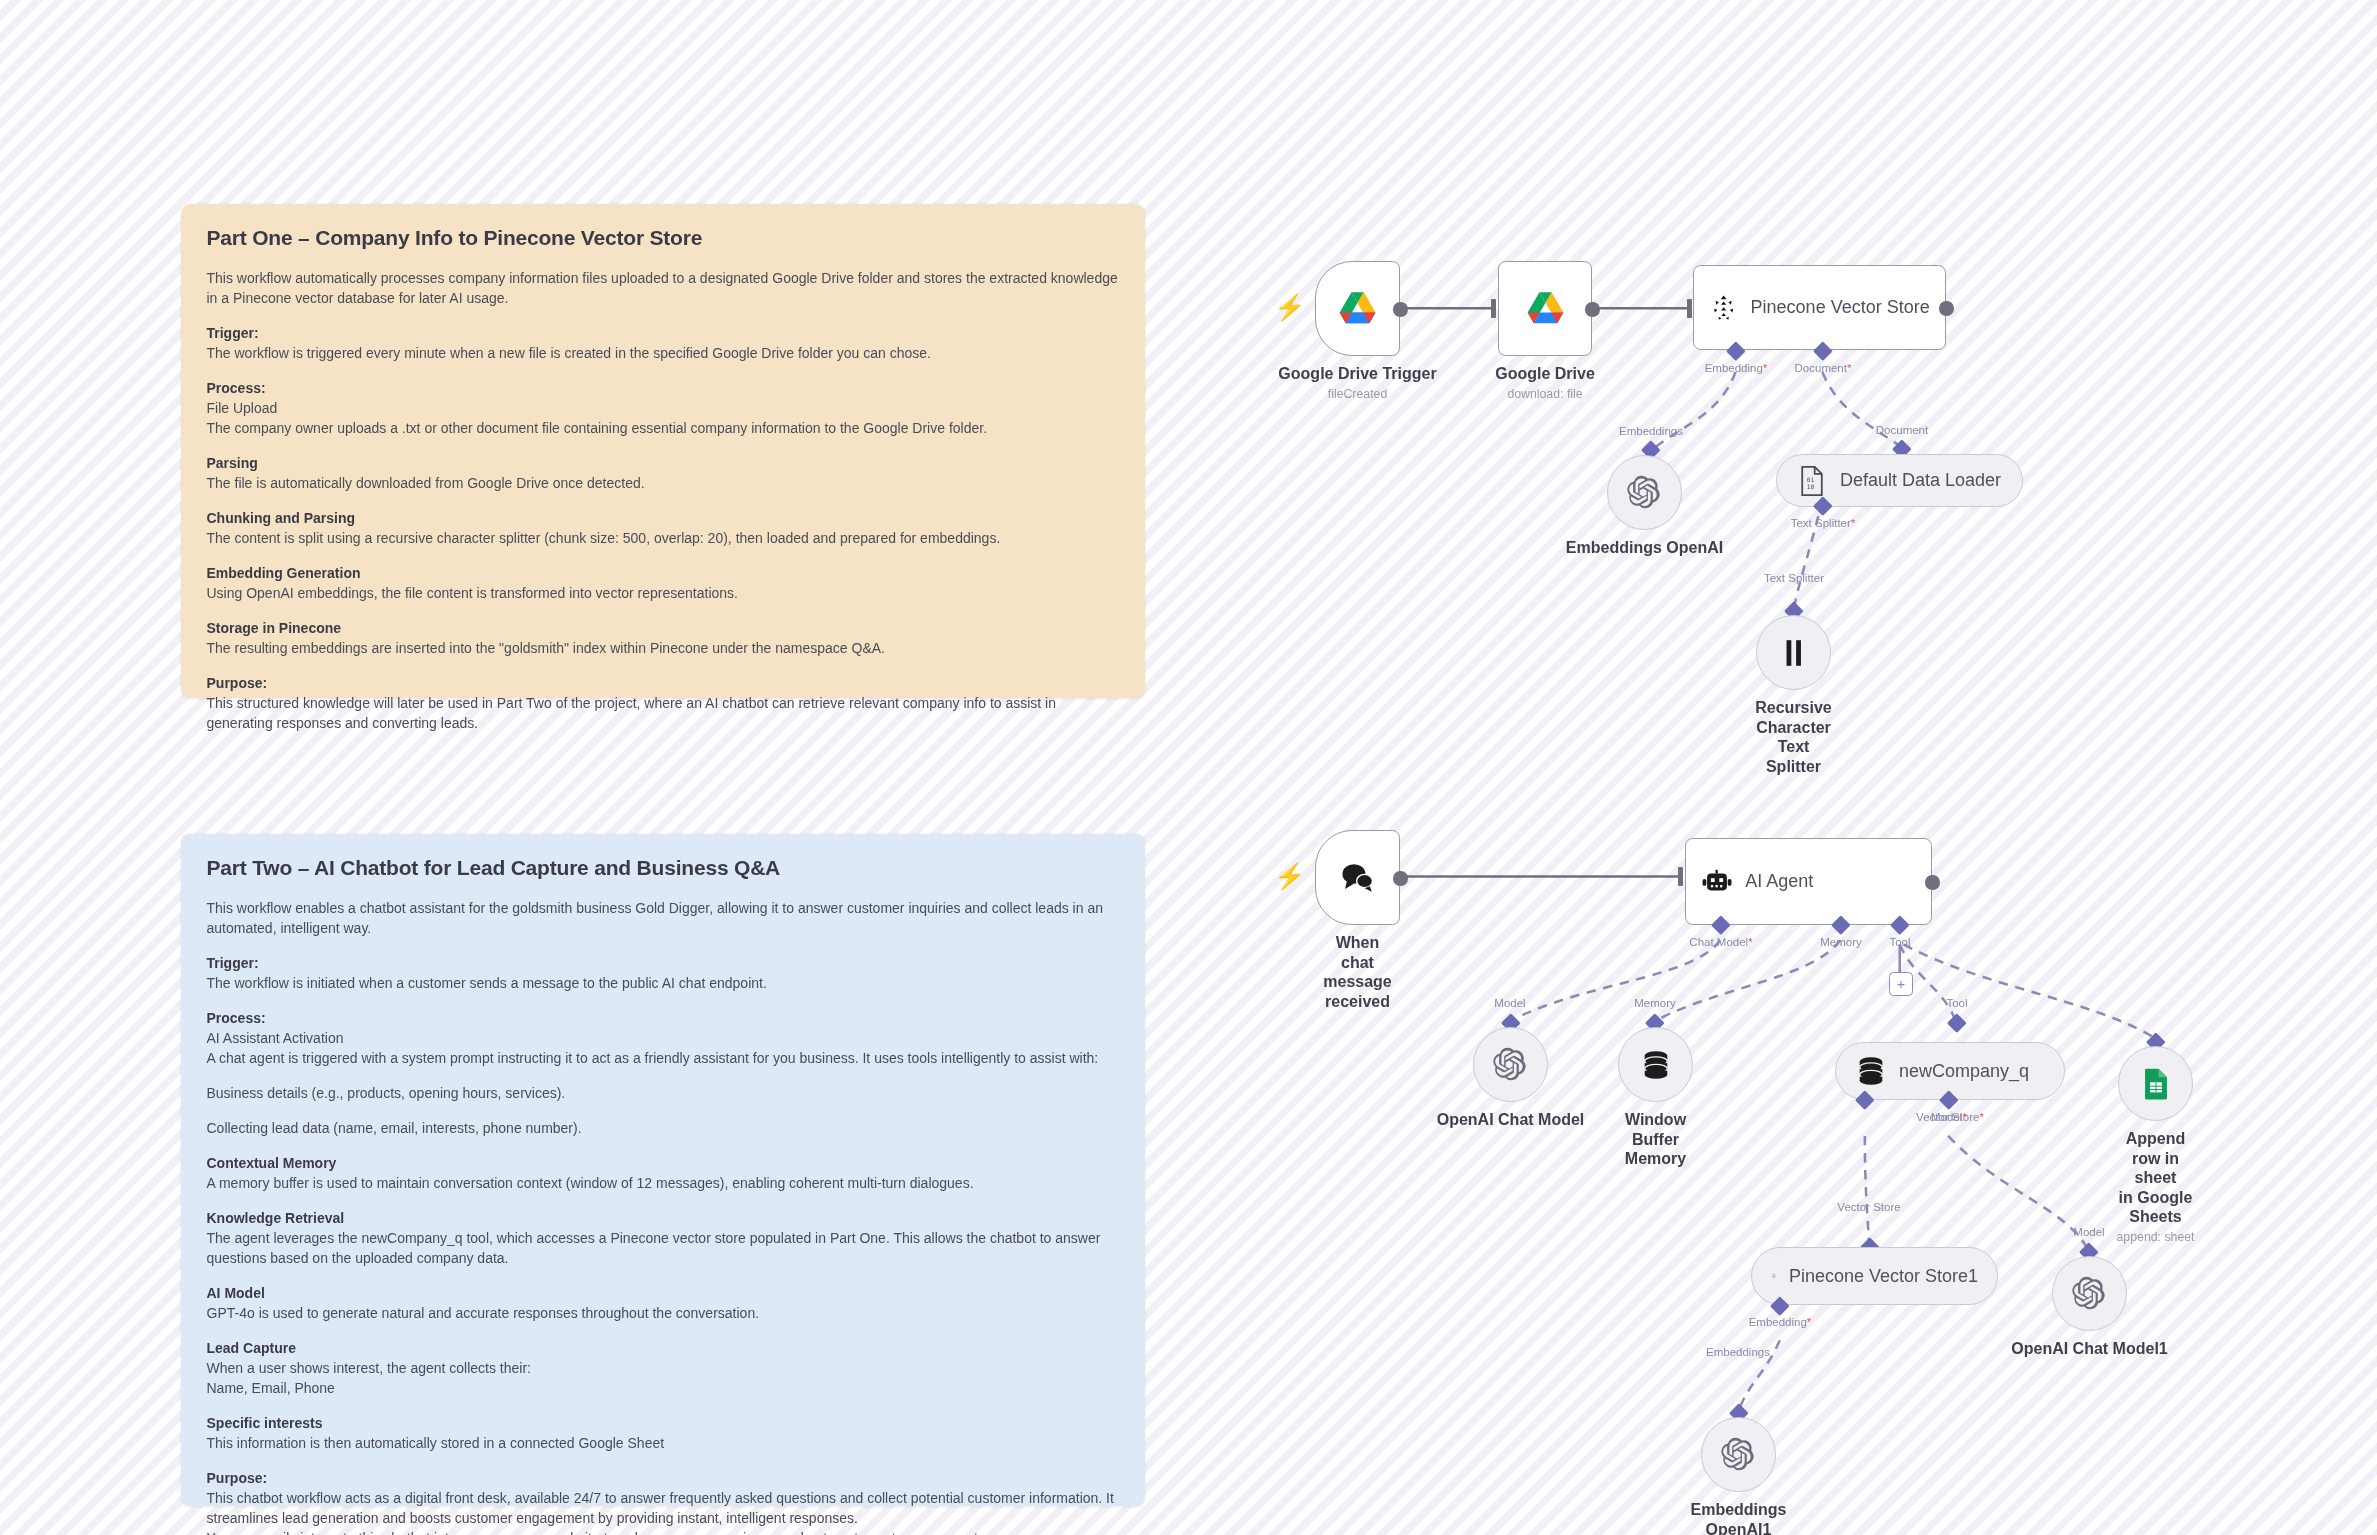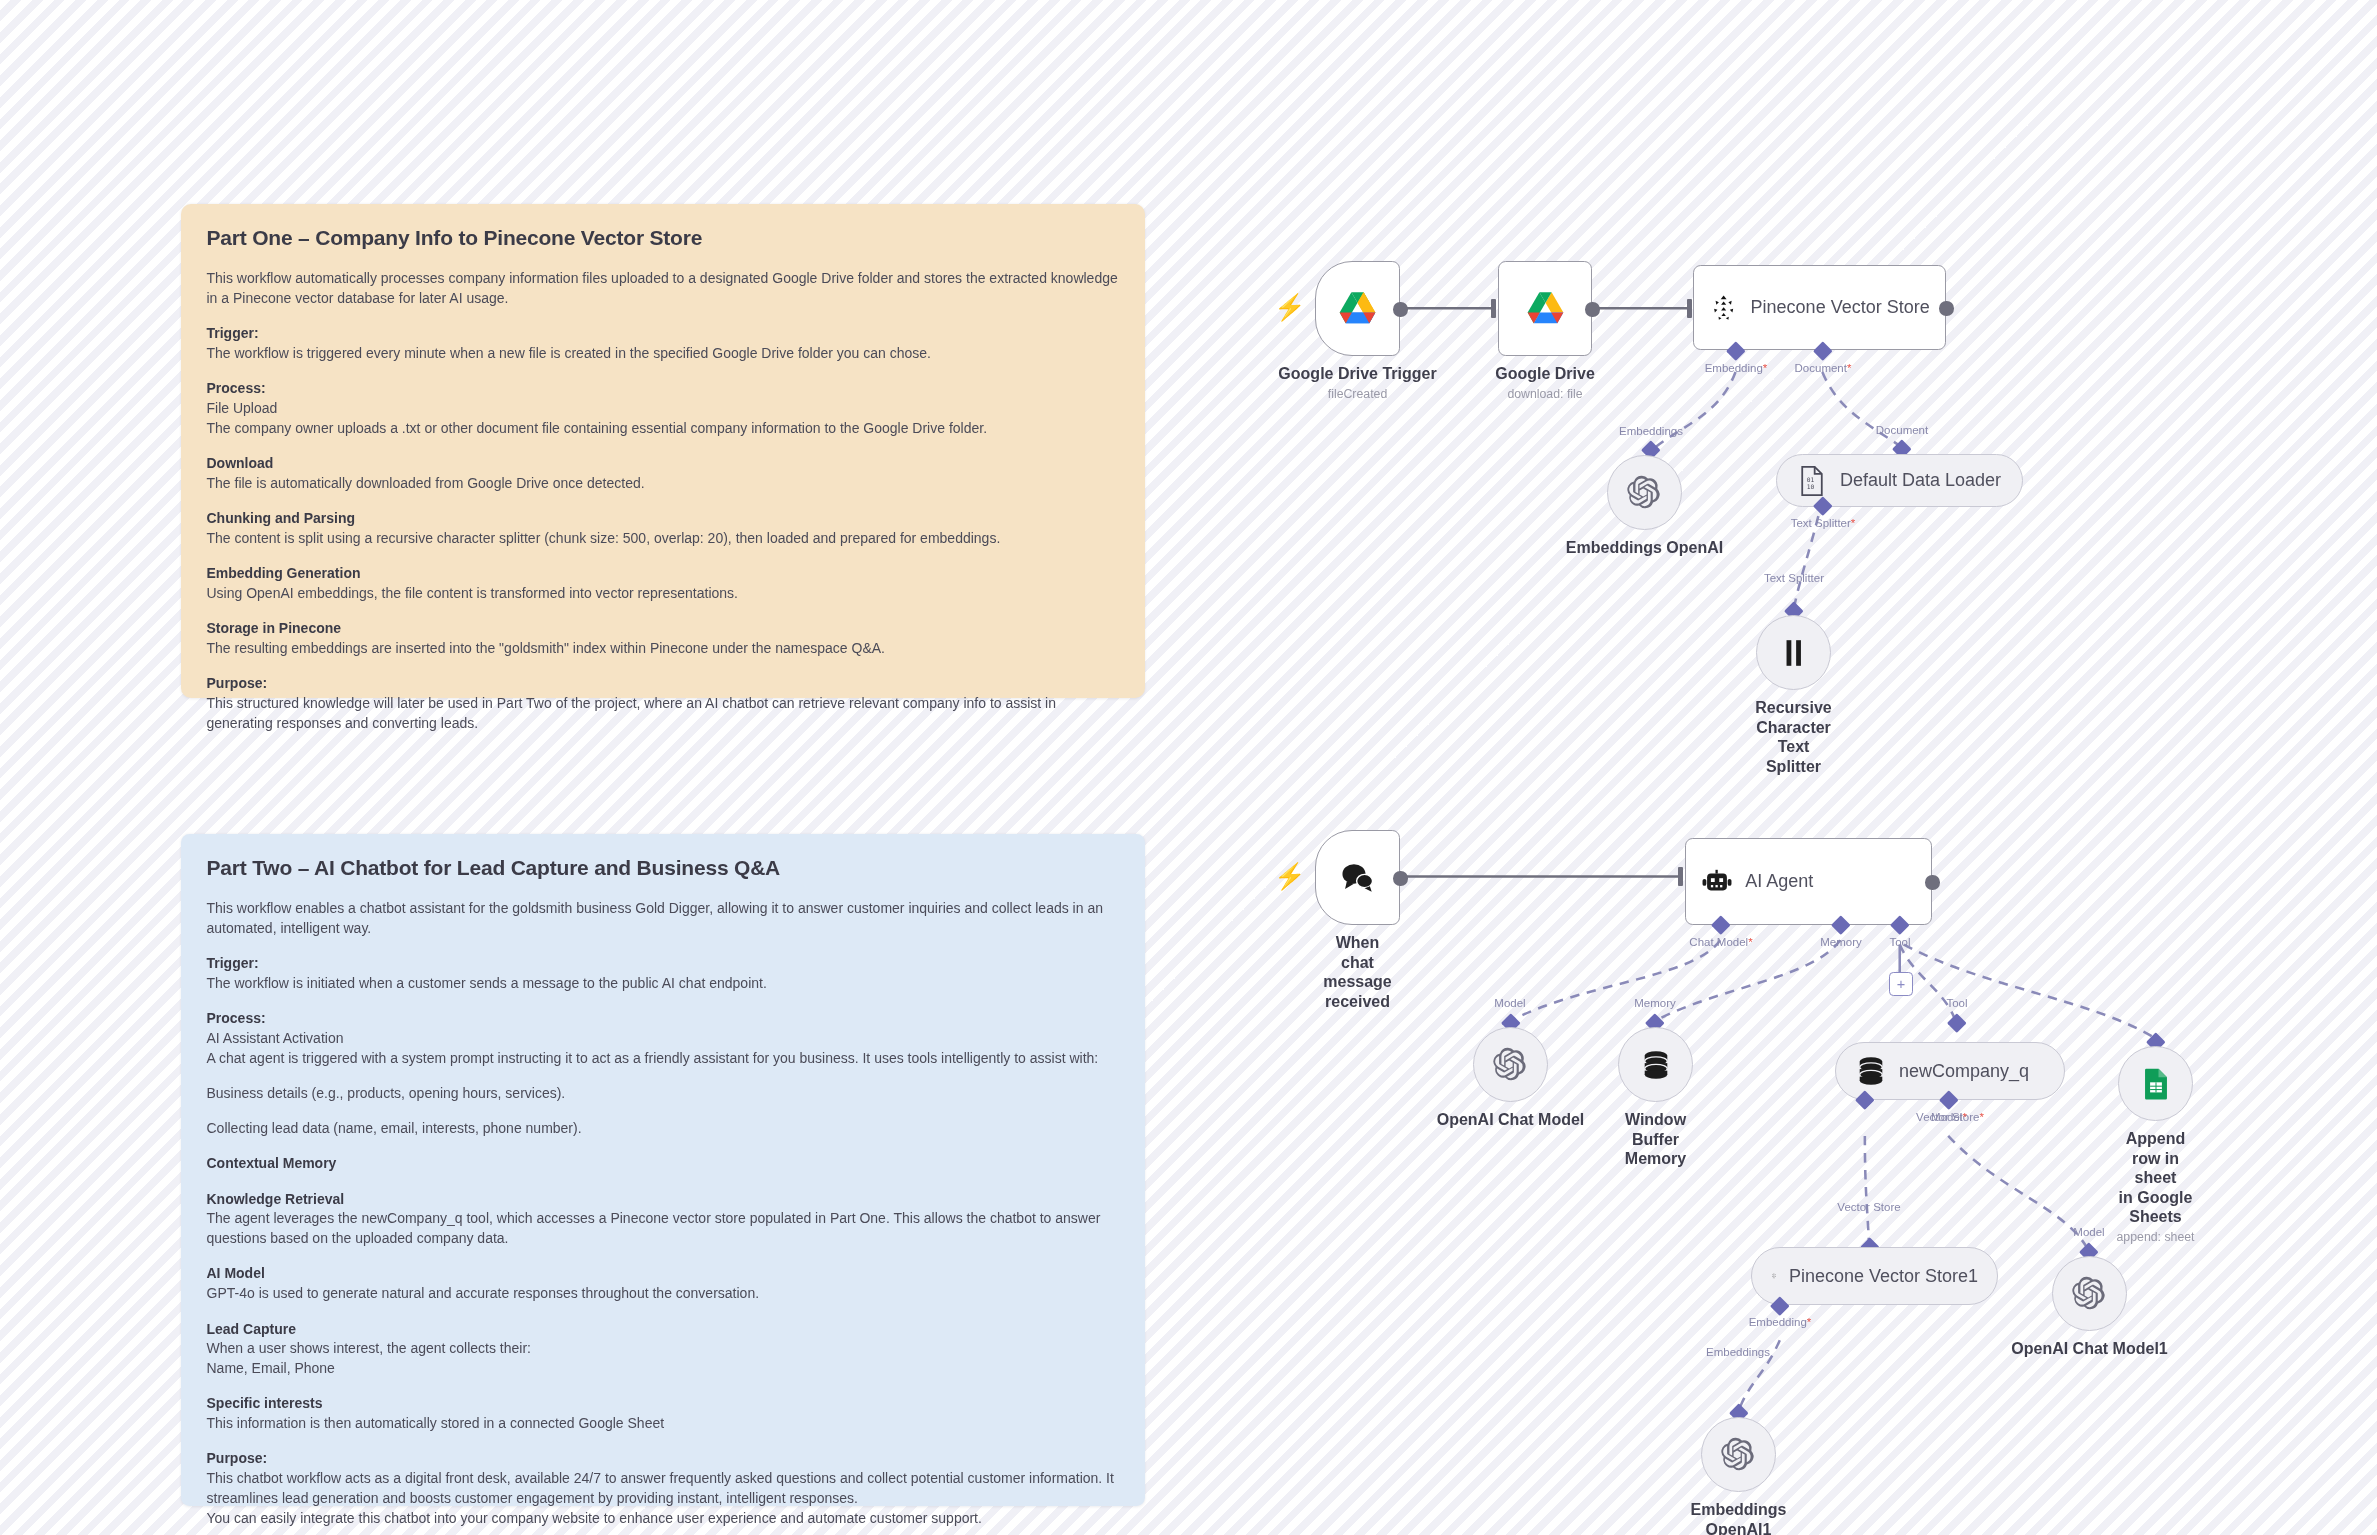--- a/index.html
+++ b/index.html
@@ -188,21 +188,21 @@
     <div class="gap"></div>
     <p class="bold">Trigger:</p>
     <p>The workflow is triggered every minute when a new file is created in the specified Google Drive folder you can chose.</p>
 
     <div class="gap"></div>
     <p class="bold">Process:</p>
     <p style="white-space:pre-line">File Upload
 The company owner uploads a .txt or other document file containing essential company information to the Google Drive folder.</p>
 
     <div class="gap"></div>
-    <p class="bold">Download</p>
+    <p class="bold">Parsing</p>
     <p>The file is automatically downloaded from Google Drive once detected.</p>
 
     <div class="gap"></div>
     <p class="bold">Chunking and Parsing</p>
     <p>The content is split using a recursive character splitter (chunk size: 500, overlap: 20), then loaded and prepared for embeddings.</p>
 
     <div class="gap"></div>
     <p class="bold">Embedding Generation</p>
     <p>Using OpenAI embeddings, the file content is transformed into vector representations.</p>
 
@@ -229,20 +229,21 @@
 A chat agent is triggered with a system prompt instructing it to act as a friendly assistant for you business. It uses tools intelligently to assist with:</p>
 
     <div class="gap"></div>
     <p>Business details (e.g., products, opening hours, services).</p>
 
     <div class="gap"></div>
     <p>Collecting lead data (name, email, interests, phone number).</p>
 
     <div class="gap"></div>
     <p class="bold">Contextual Memory</p>
+    <p>A memory buffer is used to maintain conversation context (window of 12 messages), enabling coherent multi-turn dialogues.</p>
 
     <div class="gap"></div>
     <p class="bold">Knowledge Retrieval</p>
     <p>The agent leverages the newCompany_q tool, which accesses a Pinecone vector store populated in Part One. This allows the chatbot to answer questions based on the uploaded company data.</p>
 
     <div class="gap"></div>
     <p class="bold">AI Model</p>
     <p>GPT-4o is used to generate natural and accurate responses throughout the conversation.</p>
 
     <div class="gap"></div>

